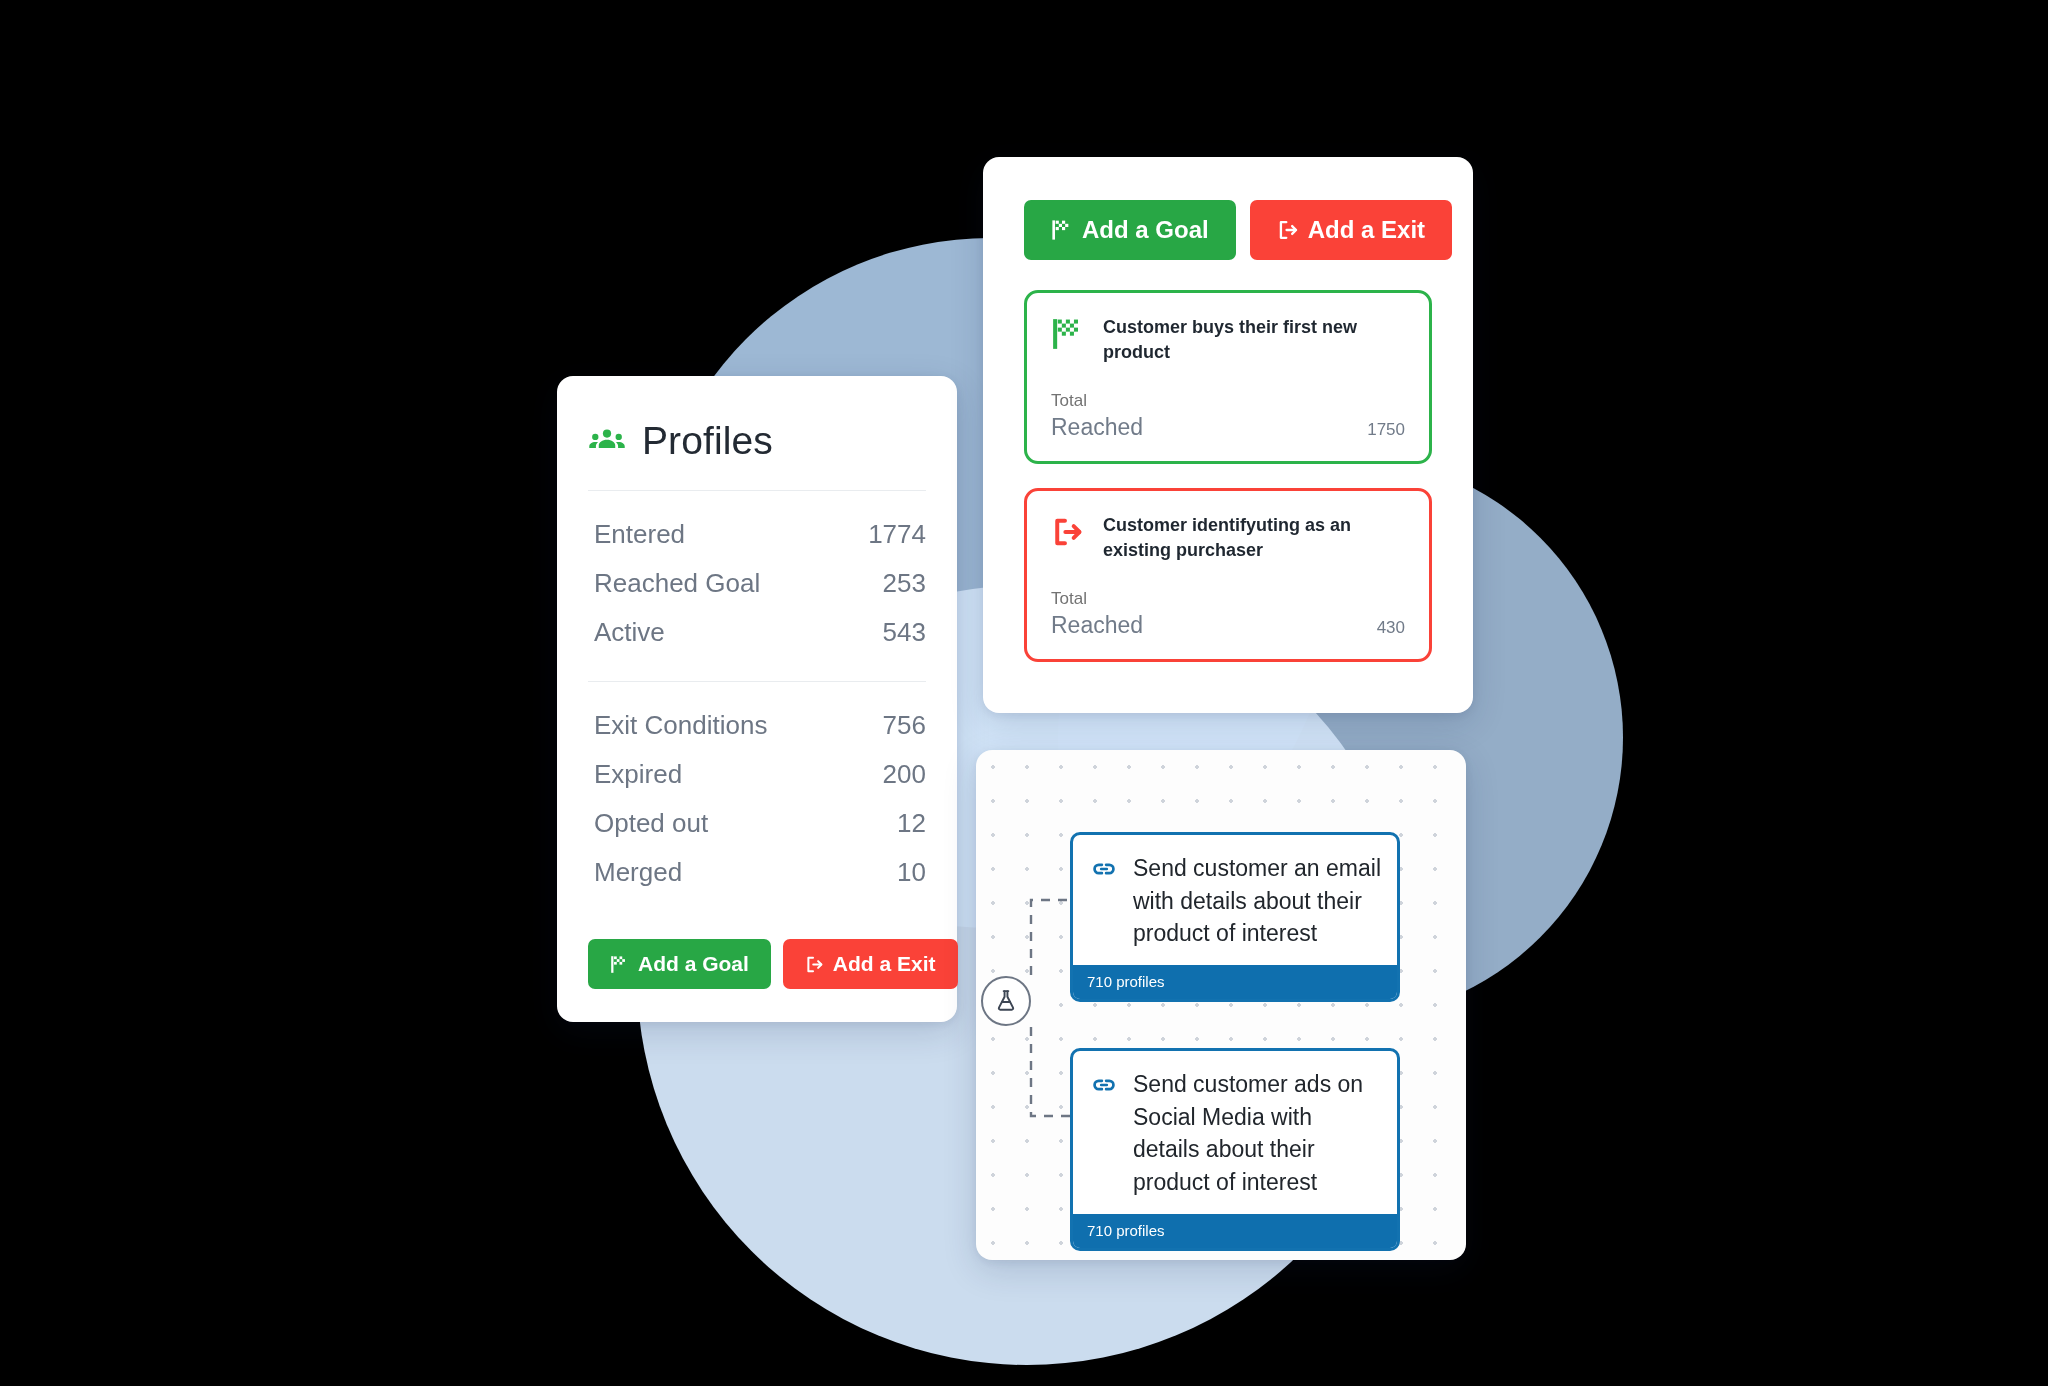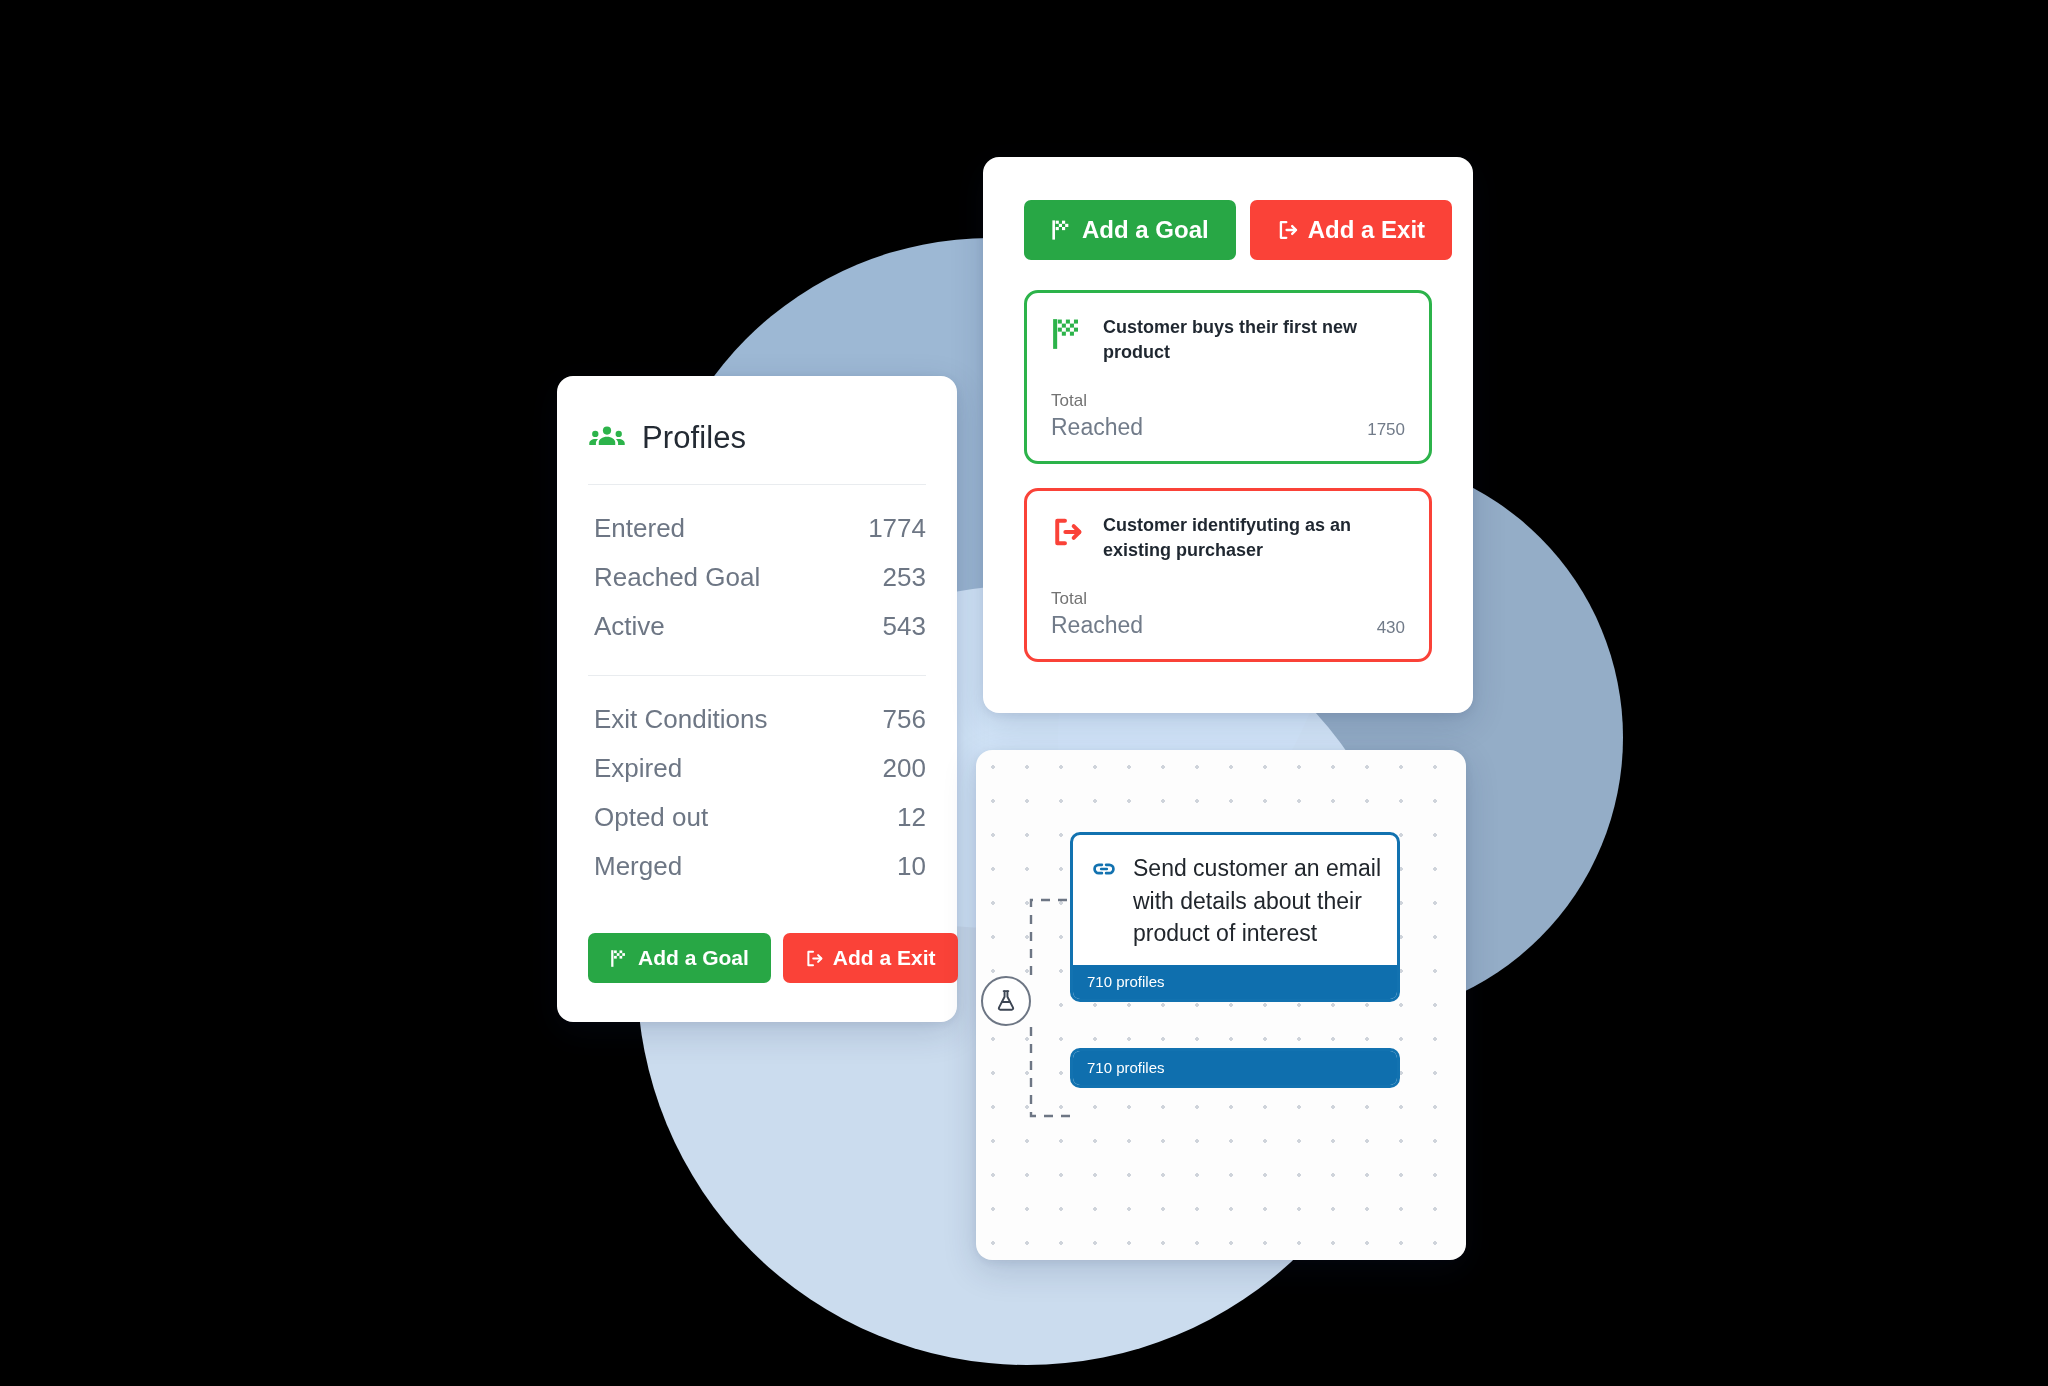--- a/index.html
+++ b/index.html
@@ -60,21 +60,21 @@
   }
   .profiles-head {
     display: flex;
     align-items: center;
     gap: 16px;
     padding-top: 43px;
     padding-bottom: 27px;
     border-bottom: 1px solid #e9ecef;
   }
   .profiles-head .title {
-    font-size: 31px;
+    font-size: 39px;
     color: #232a33;
     letter-spacing: .1px;
   }
   .groups-icon { width: 38px; height: 38px; display: block; }
 
   .stat-group { padding: 19px 0 14px 0; }
   .stat-group.first { border-bottom: 1px solid #e9ecef; padding-bottom: 24px; }
   .stat-row {
     display: flex;
     justify-content: space-between;
@@ -416,19 +416,29 @@
               <path d="M10.2 8.4H7.5a3.6 3.6 0 0 0 0 7.2h2.7"></path>
               <path d="M13.8 8.4h2.7a3.6 3.6 0 0 1 0 7.2h-2.7"></path>
             </svg>
           </span>
           <span class="flow-node-text">Send customer an email with details about their product of interest</span>
         </div>
         <div class="flow-node-footer">710 profiles</div>
       </div>
 
       <div class="flow-node" id="flow-node-2">
+        <div class="flow-node-body">
+          <span>
+            <svg width="28" height="28" viewBox="0 0 24 24" fill="none" stroke="#1272b0" stroke-width="2.3" stroke-linecap="round" aria-hidden="true">
+              <path d="M9.6 12h4.8"></path>
+              <path d="M10.2 8.4H7.5a3.6 3.6 0 0 0 0 7.2h2.7"></path>
+              <path d="M13.8 8.4h2.7a3.6 3.6 0 0 1 0 7.2h-2.7"></path>
+            </svg>
+          </span>
+          <span class="flow-node-text">Send customer ads on Social Media with details about their product of interest</span>
+        </div>
         <div class="flow-node-footer">710 profiles</div>
       </div>
 
     </div>
   </div>
 
 </div>
 
 </body></html>

